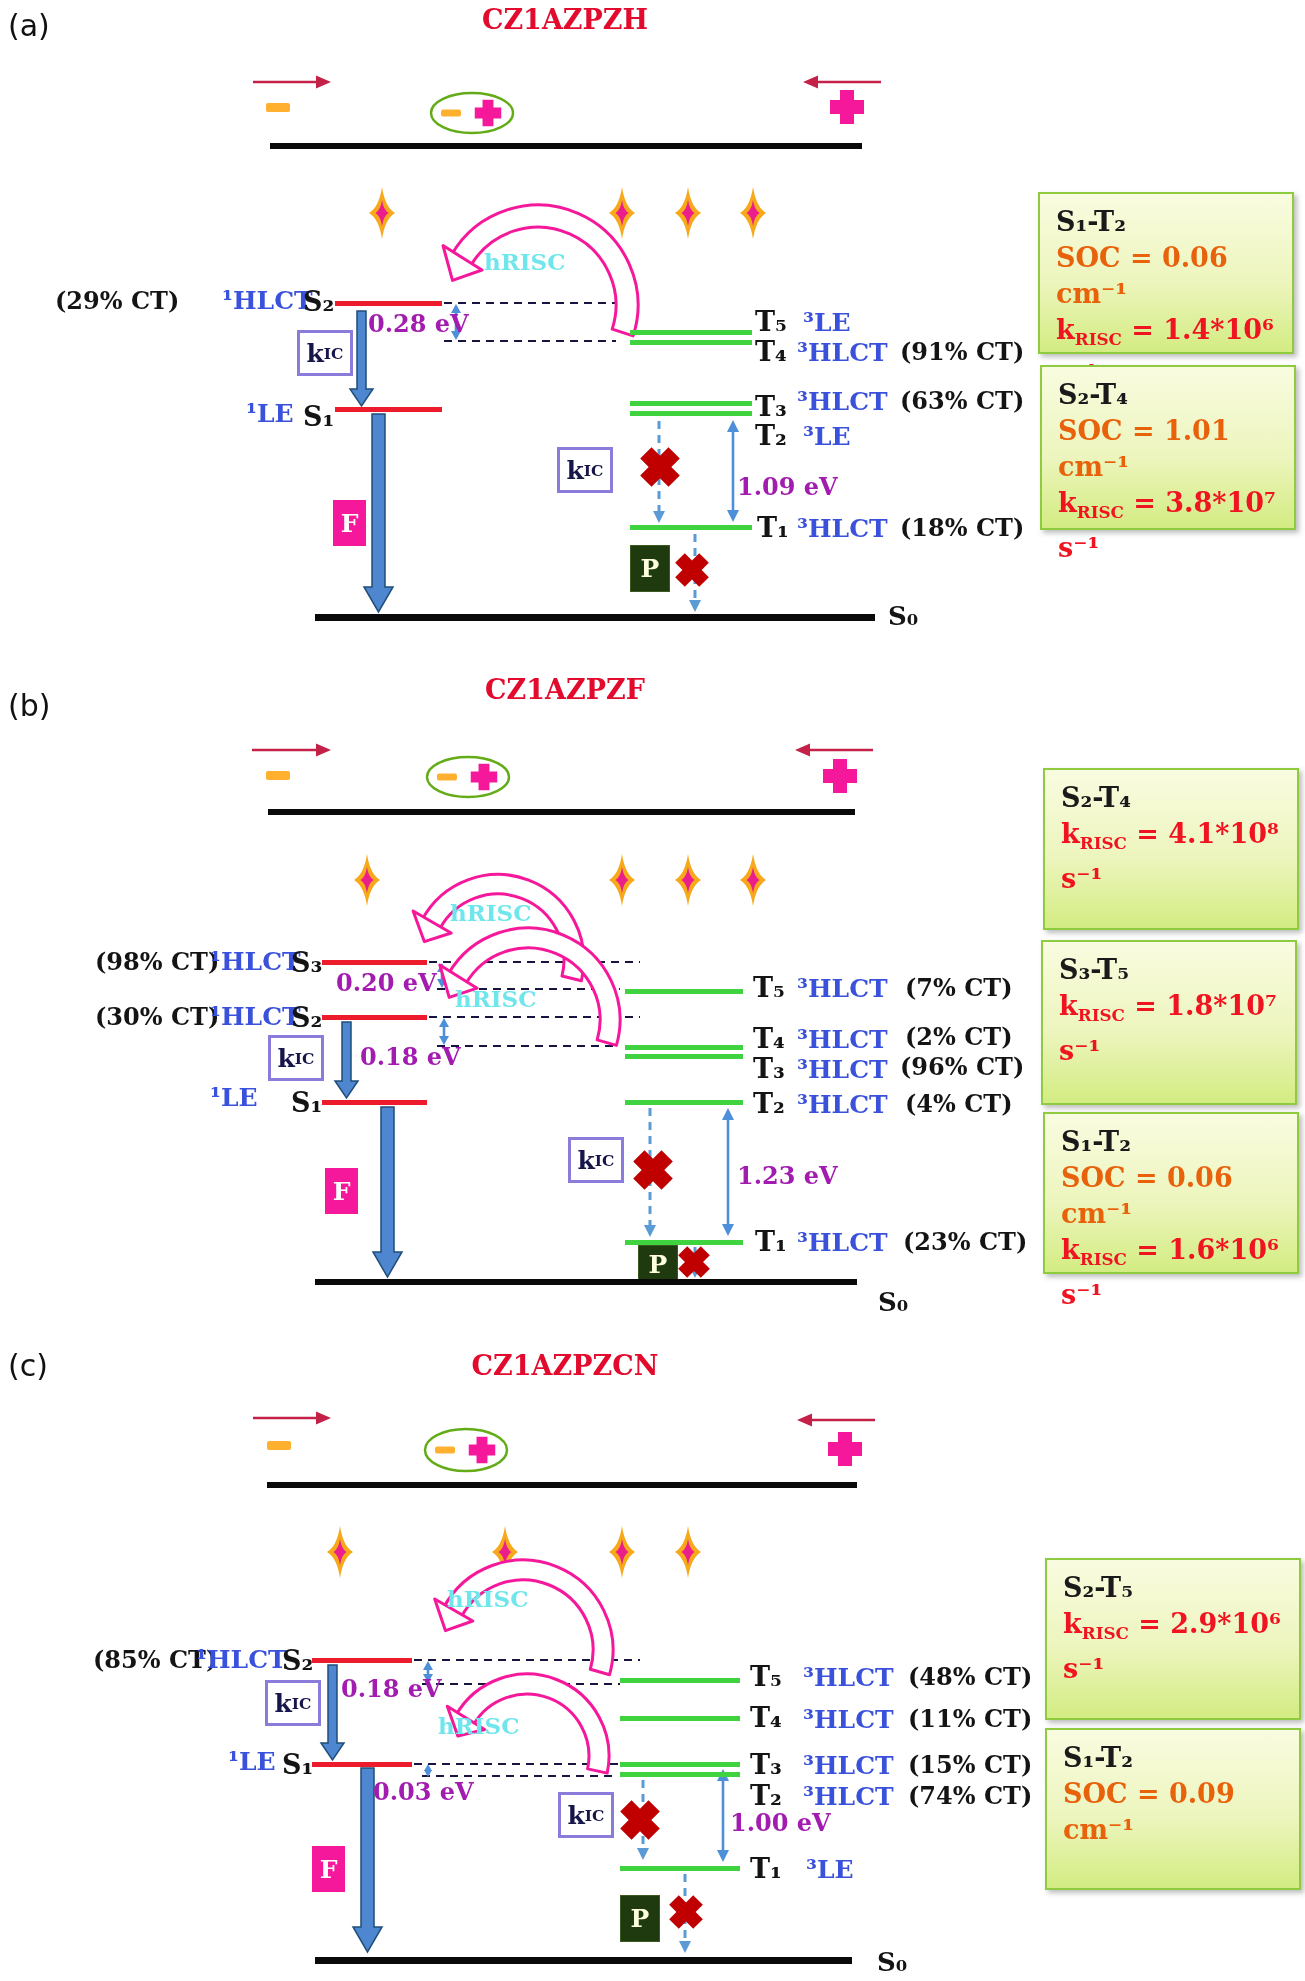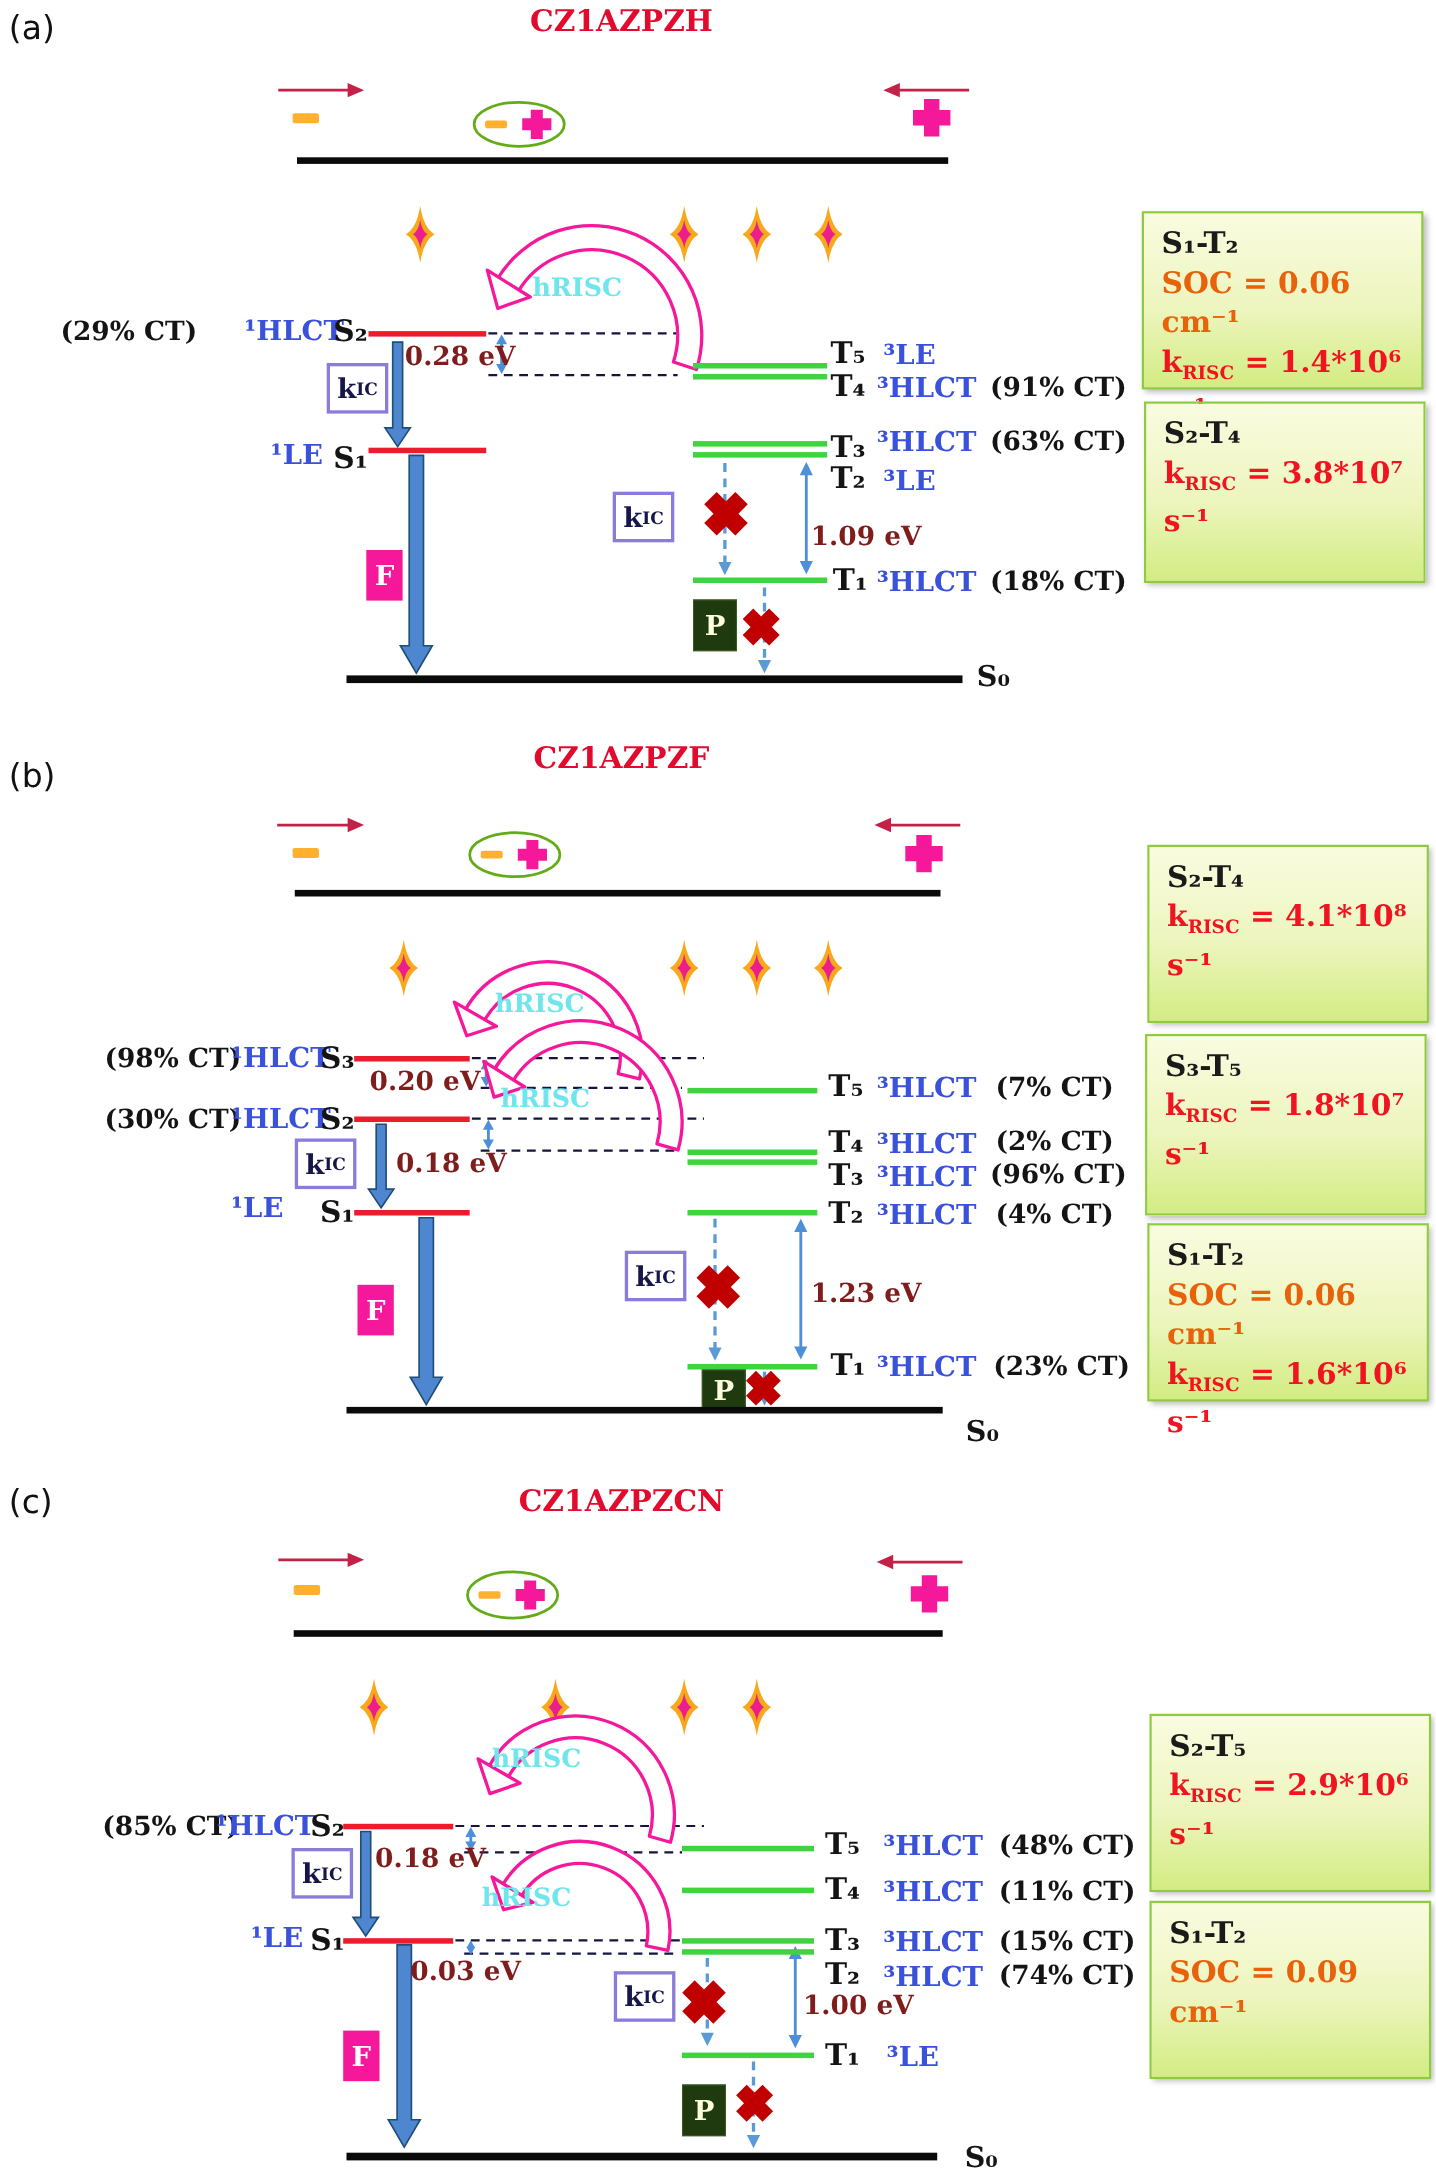--- a/index.html
+++ b/index.html
@@ -1,21 +1,21 @@
 <!DOCTYPE html>
 <html><head>
 <meta charset="utf-8">
 <style>
   html,body{margin:0;padding:0;background:#fff;}
   .canvas{position:relative;width:1305px;height:1981px;background:#fff;
           font-family:"DejaVu Serif",serif;overflow:hidden;}
   .gfx{position:absolute;left:0;top:0;}
   .lbl{position:absolute;font-weight:bold;white-space:nowrap;line-height:1.1;}
   .sz23{font-size:23px}.sz24{font-size:24px}.sz25{font-size:25px}.sz26{font-size:26px}.sz27{font-size:27px}
-  .blue{color:#3951DB}.black{color:#141414}.redtx{color:#7f1d1d}.cyan{color:#6FE6EC}
+  .blue{color:#3951DB}.black{color:#141414}.redtx{color:#a21caf}.cyan{color:#6FE6EC}
   .letter{position:absolute;font-family:"DejaVu Sans",sans-serif;font-size:30px;color:#111;font-weight:normal;}
   .panel-title{position:absolute;width:330px;text-align:center;font-size:27px;font-weight:bold;color:#E30B2D;}
   .lvl{position:absolute;height:5px;}
   .s-lvl{background:#EC1C2C;}
   .t-lvl{background:#3FD43F;}
   .s0bar{position:absolute;height:7px;background:#0a0a0a;}
   .kic-box{position:absolute;width:56px;height:46px;border:3px solid #8B7BDB;background:#fff;color:#16164A;
            font-weight:bold;font-size:25px;display:flex;align-items:center;justify-content:center;box-sizing:border-box;}
   .f-box{position:absolute;width:33px;height:46px;background:#F5189B;color:#fff;font-weight:bold;font-size:25px;
          display:flex;align-items:center;justify-content:center;}
@@ -225,20 +225,21 @@
 <div class="s0bar" style="left:315px;top:614px;width:560px"></div>
 <div class="lbl sz26 black" style="left:888px;top:602px">S₀</div>
 
 <div class="info-box" style="left:1038px;top:192px">
   <div class="ib-pair">S₁-T₂</div>
   <div class="ib-soc">SOC = 0.06 cm⁻¹</div>
   <div class="ib-k"><span>k</span><sub>RISC</sub><span> = 1.4*10⁶ s⁻¹</span></div>
 </div>
 <div class="info-box" style="left:1040px;top:365px;height:165px">
   <div class="ib-pair">S₂-T₄</div>
+  <div class="ib-soc">SOC = 1.01 cm⁻¹</div>
   <div class="ib-k"><span>k</span><sub>RISC</sub><span> = 3.8*10⁷ s⁻¹</span></div>
 </div>
 
 <div class="letter" style="left:8px;top:688px">(b)</div>
 <div class="panel-title" style="left:400px;top:674px">CZ1AZPZF</div>
 
 <div class="lbl sz24 black" style="left:95px;top:949px">(98% CT)</div>
 <div class="lbl sz25 blue" style="left:210px;top:948px">¹HLCT</div>
 <div class="lbl sz27 black" style="left:291px;top:948px">S₃</div>
 <div class="lvl s-lvl" style="left:322px;top:960px;width:105px"></div>

